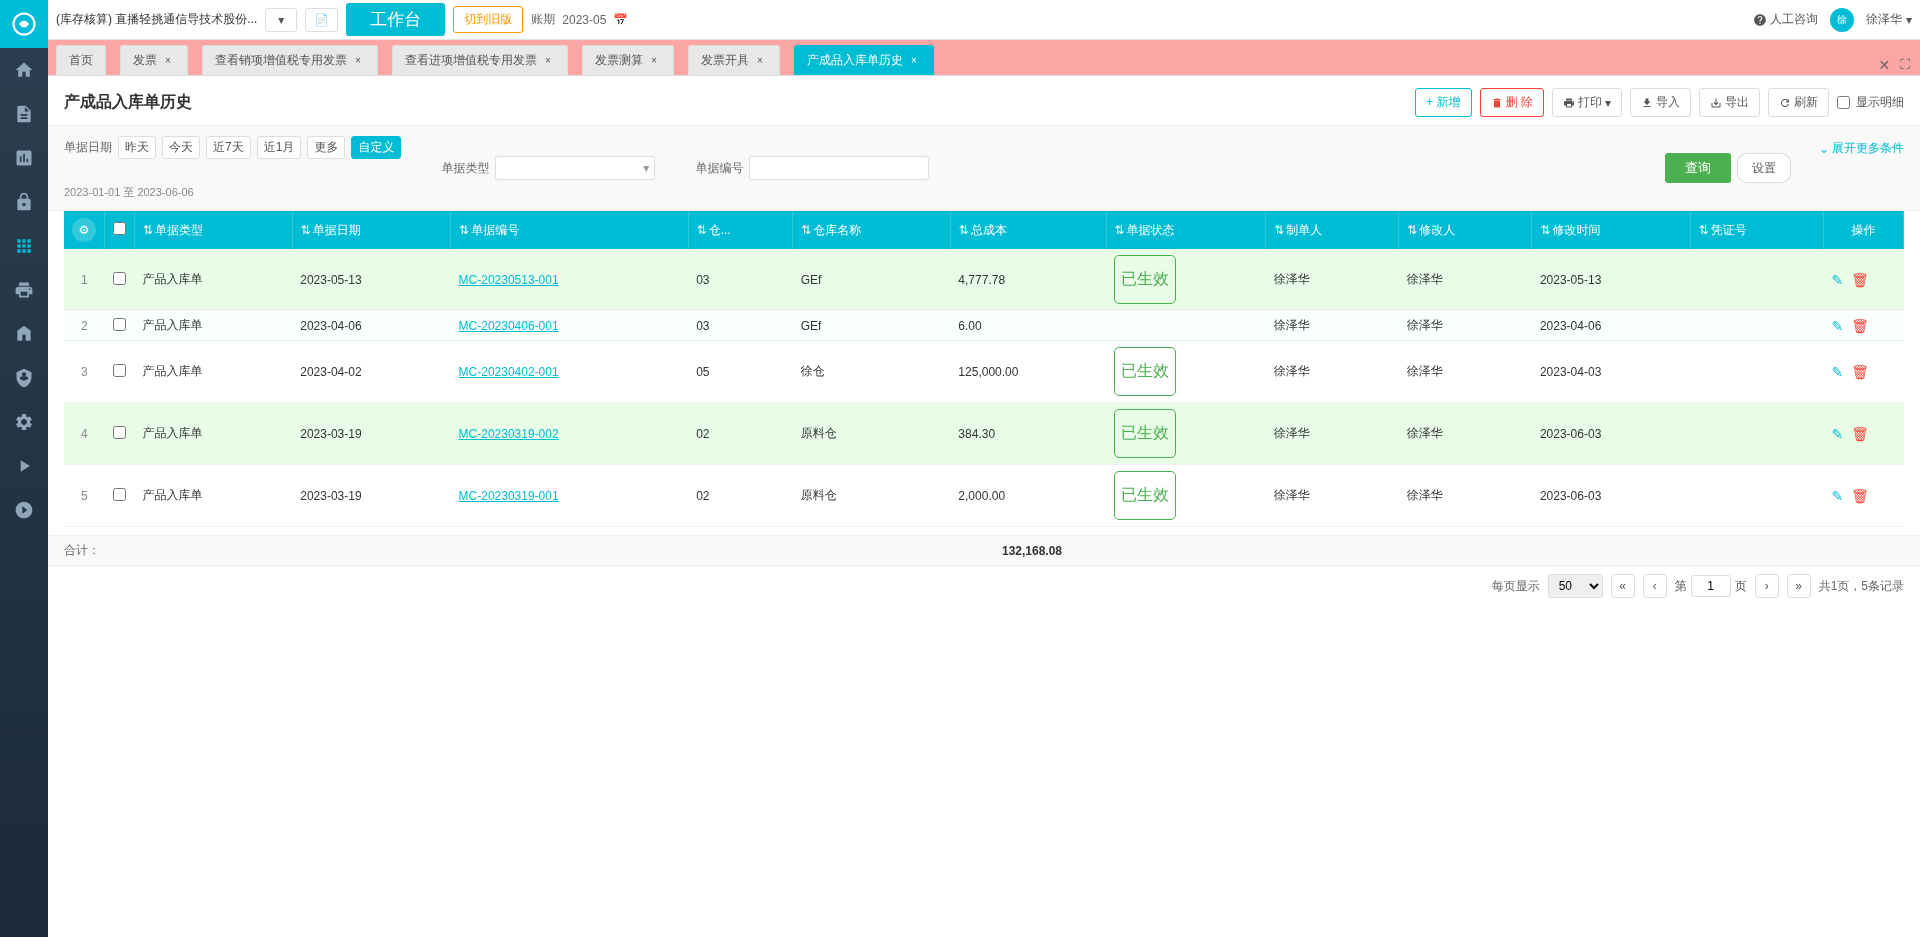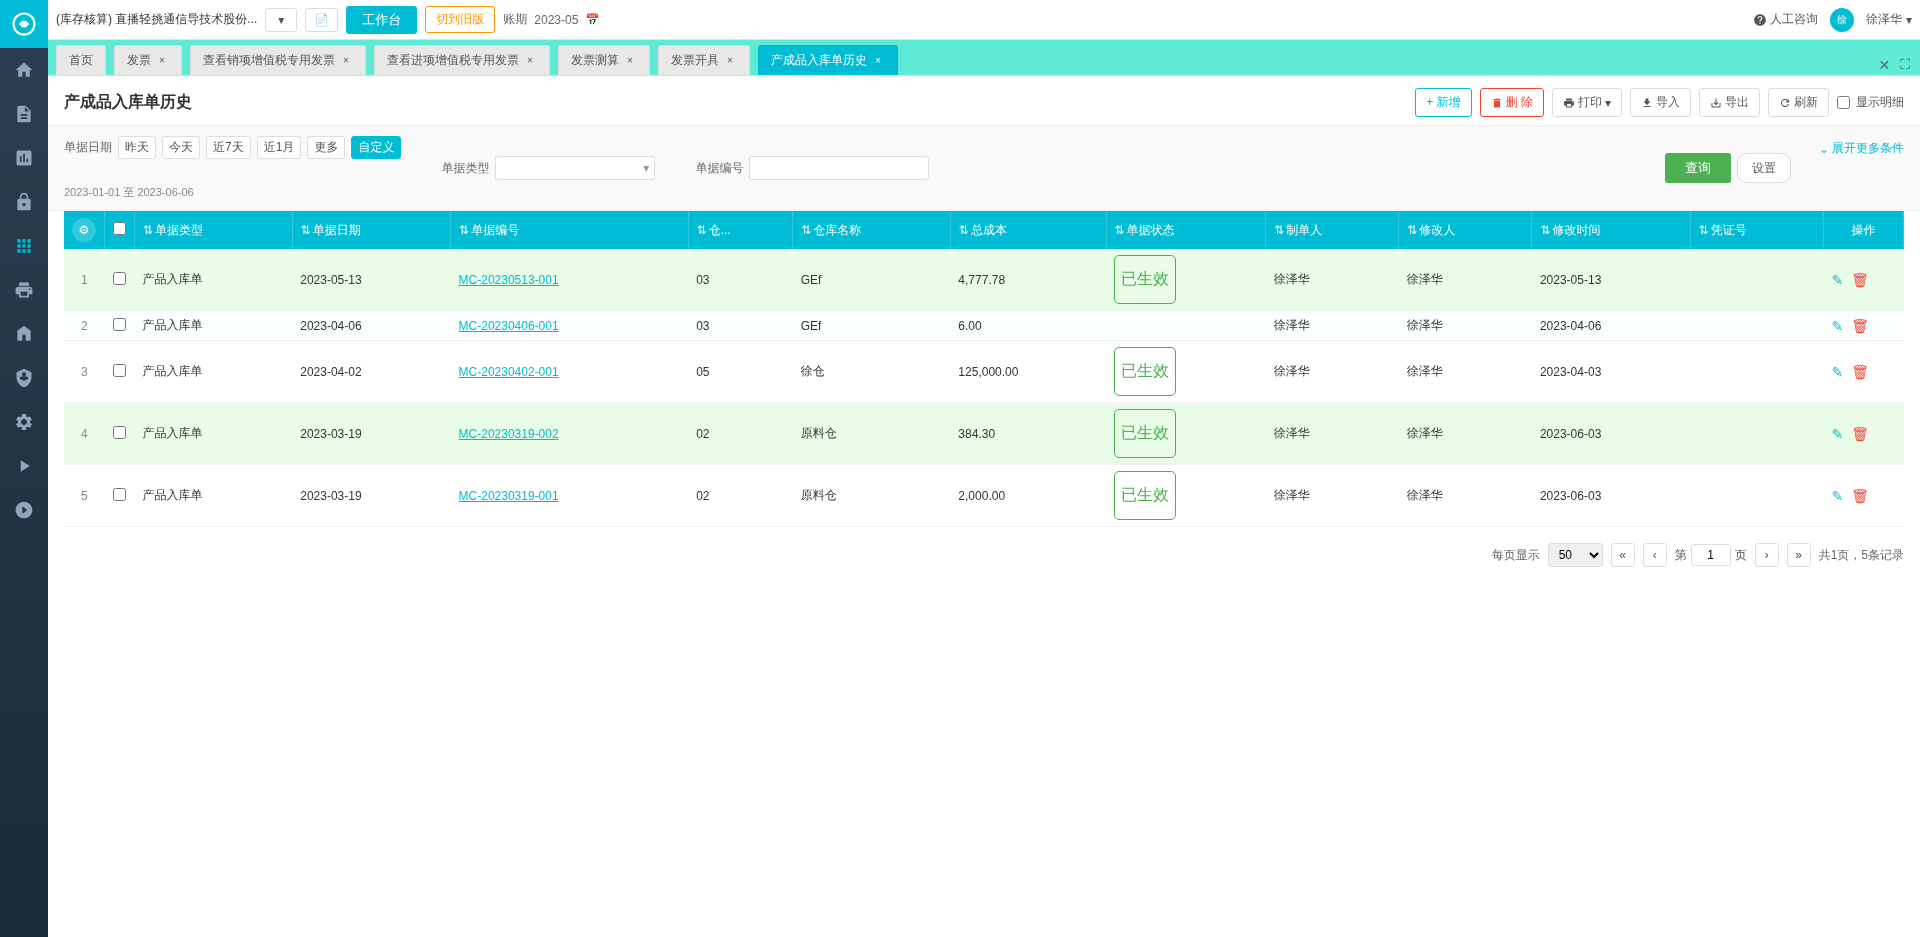--- a/index.html
+++ b/index.html
@@ -12,28 +12,28 @@
     .sidebar-item-nav { width: 48px; height: 44px; display: flex; align-items: center; justify-content: center; color: #8fa5b8; cursor: pointer; }
     .sidebar-item-nav.active { color: #00bcd4; }
 
     
     .main { flex: 1; display: flex; flex-direction: column; overflow: hidden; }
 
     
     .topbar { height: 40px; background: #fff; border-bottom: 1px solid #e0e0e0; display: flex; align-items: center; padding: 0 8px; gap: 8px; }
     .topbar-company { font-size: 12px; color: #333; display: flex; align-items: center; gap: 4px; max-width: 220px; overflow: hidden; text-overflow: ellipsis; white-space: nowrap; }
     .topbar-btn { padding: 4px 12px; border-radius: 3px; border: 1px solid #ddd; background: #fff; cursor: pointer; font-size: 12px; color: #555; }
-    .topbar-btn-primary { background: #00bcd4; color: white; border: none; padding: 5px 16px; border-radius: 3px; cursor: pointer; font-size: 13px; }
+    .topbar-btn-primary { background: #00bcd4; color: white; border: none; padding: 5px 24px; border-radius: 3px; cursor: pointer; font-size: 17px; }
     .topbar-btn-warning { background: #fff; color: #ff9800; border: 1px solid #ff9800; padding: 4px 10px; border-radius: 3px; cursor: pointer; font-size: 12px; }
     .topbar-period { font-size: 12px; color: #666; display: flex; align-items: center; gap: 4px; }
     .topbar-right { margin-left: auto; display: flex; align-items: center; gap: 12px; color: #555; font-size: 12px; }
     .topbar-user { display: flex; align-items: center; gap: 4px; cursor: pointer; }
 
     
-    .tabs { height: 36px; background: #5eead4; border-bottom: 1px solid #ddd; display: flex; align-items: flex-end; padding: 0 0 0 8px; gap: 8px; }
+    .tabs { height: 36px; background: #fca5a5; border-bottom: 1px solid #ddd; display: flex; align-items: flex-end; padding: 0 0 0 8px; gap: 14px; }
     .tab { padding: 6px 12px; background: #e8e8e8; border: 1px solid #ddd; border-bottom: none; border-radius: 3px 3px 0 0; cursor: pointer; font-size: 12px; color: #555; display: flex; align-items: center; gap: 4px; white-space: nowrap; }
     .tab.active { background: #00bcd4; color: white; border-color: #00bcd4; }
     .tab-close { width: 14px; height: 14px; display: flex; align-items: center; justify-content: center; border-radius: 50%; font-size: 10px; }
     .tabs-actions { margin-left: auto; display: flex; align-items: center; padding: 0 8px; gap: 6px; }
     .tabs-action-btn { background: none; border: none; cursor: pointer; color: #666; font-size: 14px; padding: 2px; }
 
     
     .content { flex: 1; background: #fff; overflow-y: auto; padding: 0; }
     .page-header { padding: 12px 16px 8px; display: flex; align-items: center; justify-content: space-between; border-bottom: 1px solid #f0f0f0; }
     .page-title { font-size: 16px; font-weight: bold; color: #333; }
@@ -441,20 +441,26 @@
       <div class="td-actions">
         <span class="td-action-icon" title="编辑">✎</span>
         <span class="td-action-icon-del" title="删除">🗑</span>
       </div>
     </td>
   </tr>
           </tbody>
       </table>
     </div>
 
+    <div class="table-footer">
+      <span class="footer-total-label">合计：</span>
+      <span style="flex:1;display:flex;justify-content:center;">
+        <span class="footer-total-value" style="text-align:center;">132,168.08</span>
+      </span>
+    </div>
 
     <div class="pagination">
       <span class="page-size-label">每页显示</span>
       <select class="page-size-select">
         <option value="20">20</option>
         <option value="50" selected="">50</option>
         <option value="100">100</option>
       </select>
       <button class="page-nav-btn">«</button>
       <button class="page-nav-btn">‹</button>

